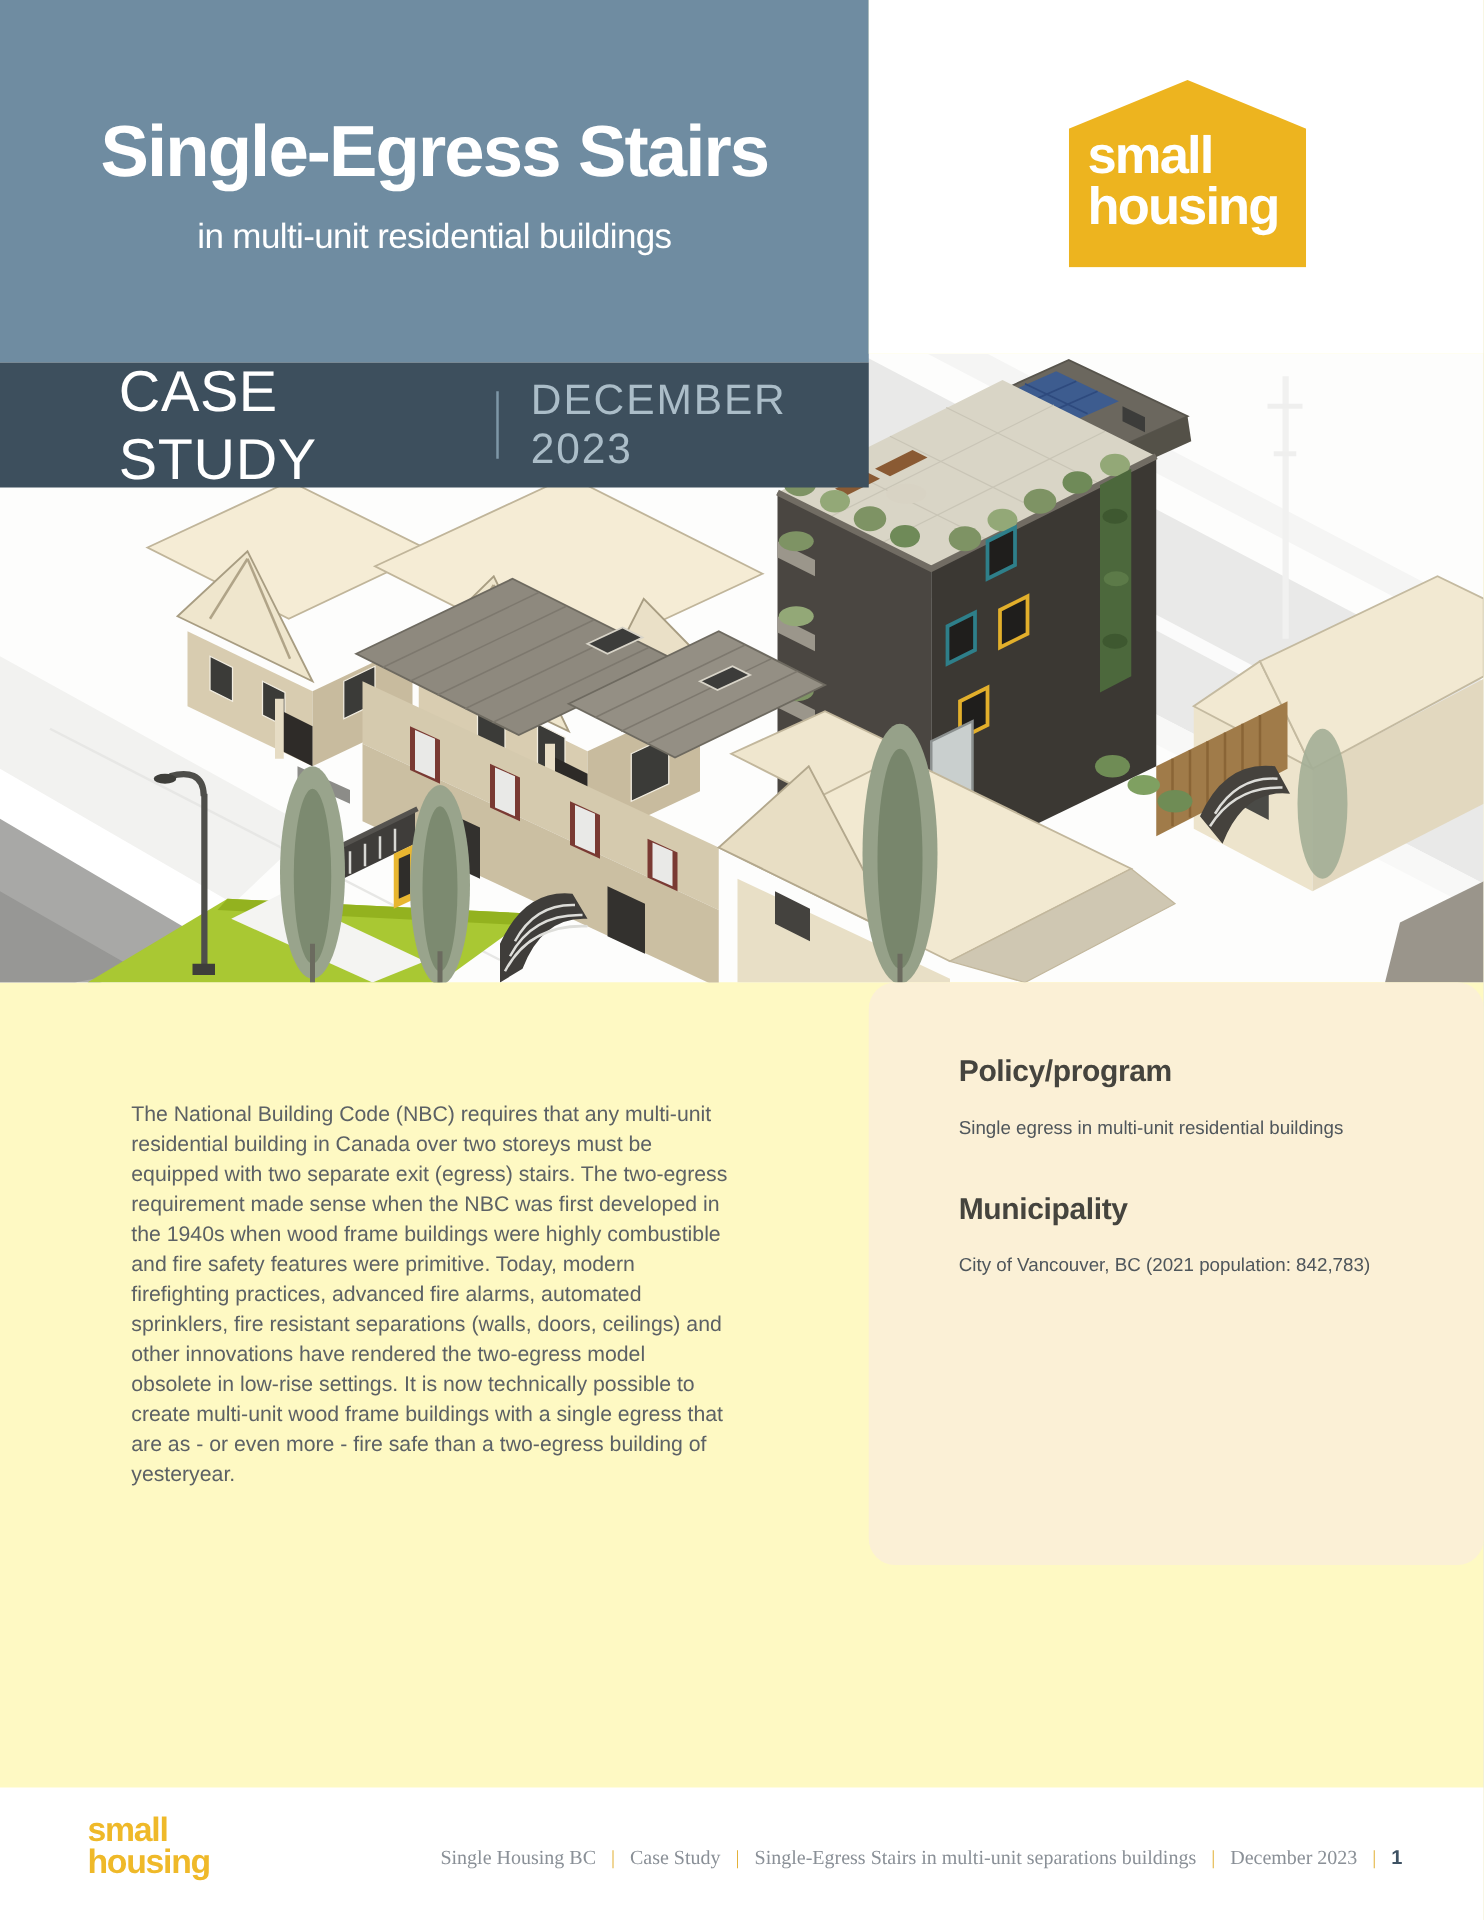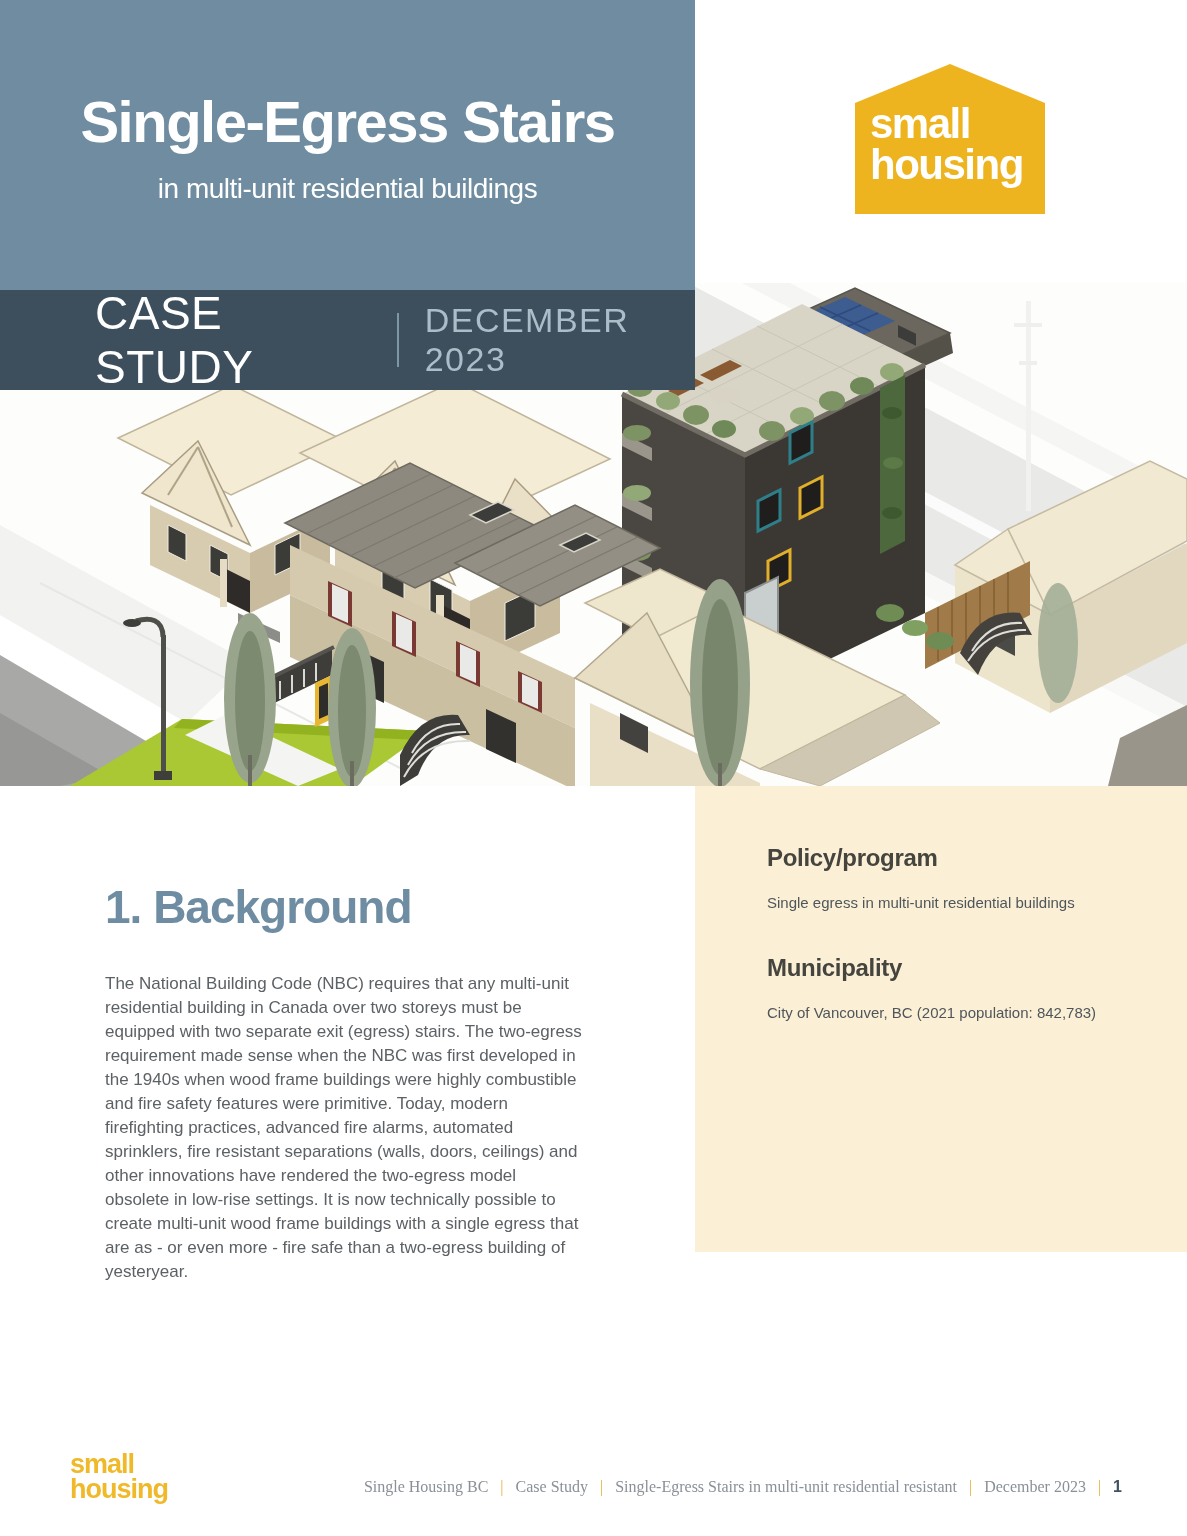--- a/index.html
+++ b/index.html
@@ -1,19 +1,19 @@
 <!DOCTYPE html>
 <html><head>
 <meta charset="utf-8">
 <style>
   * { margin:0; padding:0; box-sizing:border-box; }
   html,body { background:#e5e5e5; }
   .page {
     position:relative; width:1187px; height:1536px; margin:0 auto;
-    background:#ffffff; overflow:hidden;
+    background:#fef9c3; overflow:hidden;
     font-family:"Liberation Sans", sans-serif;
   }
 
   
   .masthead {
     position:absolute; left:0; top:0; width:695px; height:290px;
     background:#6f8ca1; z-index:6;
     display:flex; flex-direction:column; align-items:center; justify-content:center;
     padding-top:8px;
   }
@@ -75,20 +75,21 @@
   }
   .background-section p {
     color:#5c6165; font-size:17px; line-height:24px; width:478px;
   }
 
   
   .sidebar {
     position:absolute; left:695px; top:786px; width:492px; height:466px;
     background:#fbf0d6; z-index:2;
     padding:58px 50px 0 72px;
+    border-radius:21px;
   }
   .sidebar .side-section { margin-bottom:40px; }
   .sidebar h3 {
     color:#45443e; font-size:24px; font-weight:bold; letter-spacing:-0.3px;
     margin-bottom:20px;
   }
   .sidebar .side-body {
     color:#4f565b; font-size:15px; line-height:22px;
   }
   .sidebar ul { list-style:none; margin-top:16px; }
@@ -353,38 +354,37 @@
       <g>
         <rect x="161" y="352" width="5" height="140" fill="#4E4E4A"></rect>
         <path d="M 163 354 C 163 336 150 334 136 338" fill="none" stroke="#4E4E4A" stroke-width="5"></path>
         <ellipse cx="132" cy="340" rx="9" ry="4" fill="#3E3E3A"></ellipse>
         <rect x="154" y="488" width="18" height="9" fill="#3E3E3A"></rect>
       </g>
     </svg>
   </figure>
 
   <section class="background-section">
-    <h2>1. Background</h2>
     <p>The National Building Code (NBC) requires that any multi-unit residential building in Canada over two storeys must be equipped with two separate exit (egress) stairs. The two-egress requirement made sense when the NBC was first developed in the 1940s when wood frame buildings were highly combustible and fire safety features were primitive.  Today, modern firefighting practices, advanced fire alarms, automated sprinklers, fire resistant separations (walls, doors, ceilings) and other innovations have rendered the two-egress model obsolete in low-rise settings. It is now technically possible to create multi-unit wood frame buildings with a single egress that are as - or even more - fire safe than a two-egress building of yesteryear.</p>
   </section>
 
   <aside class="sidebar">
     <div class="side-section">
       <h3>Policy/program</h3>
       <div class="side-body">Single egress in multi-unit residential buildings</div>
     </div>
     <div class="side-section">
       <h3>Municipality</h3>
       <div class="side-body">City of Vancouver, BC (2021 population: 842,783)</div>
     </div>
   </aside>
 
   <footer class="footer">
     <div class="footer-logo">
       <div>small</div>
       <div>housing</div>
     </div>
     <div class="footer-meta">
-      <span>Single Housing BC</span><span class="sep">|</span><span>Case Study</span><span class="sep">|</span><span>Single-Egress Stairs in multi-unit residential resistant</span><span class="sep">|</span><span>December 2023</span><span class="sep">|</span><span class="page-num">1</span>
+      <span>Single Housing BC</span><span class="sep">|</span><span>Case Study</span><span class="sep">|</span><span>Single-Egress Stairs in multi-unit separations buildings</span><span class="sep">|</span><span>December 2023</span><span class="sep">|</span><span class="page-num">1</span>
     </div>
   </footer>
 
 </div>
 
 </body></html>

